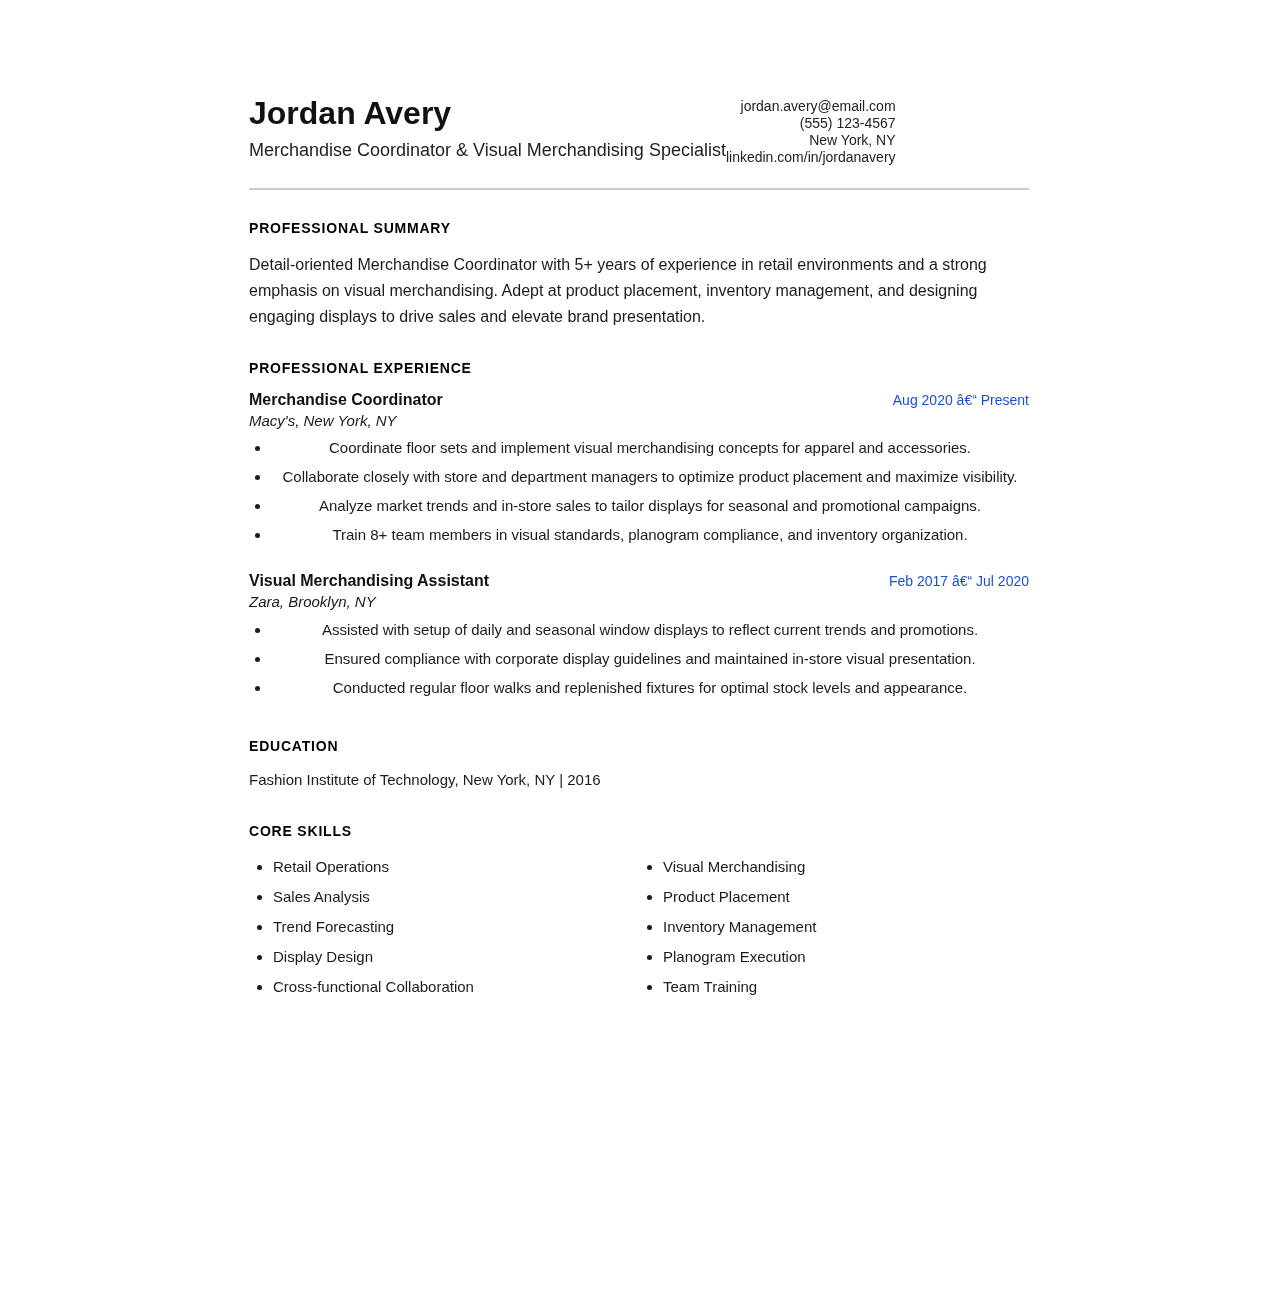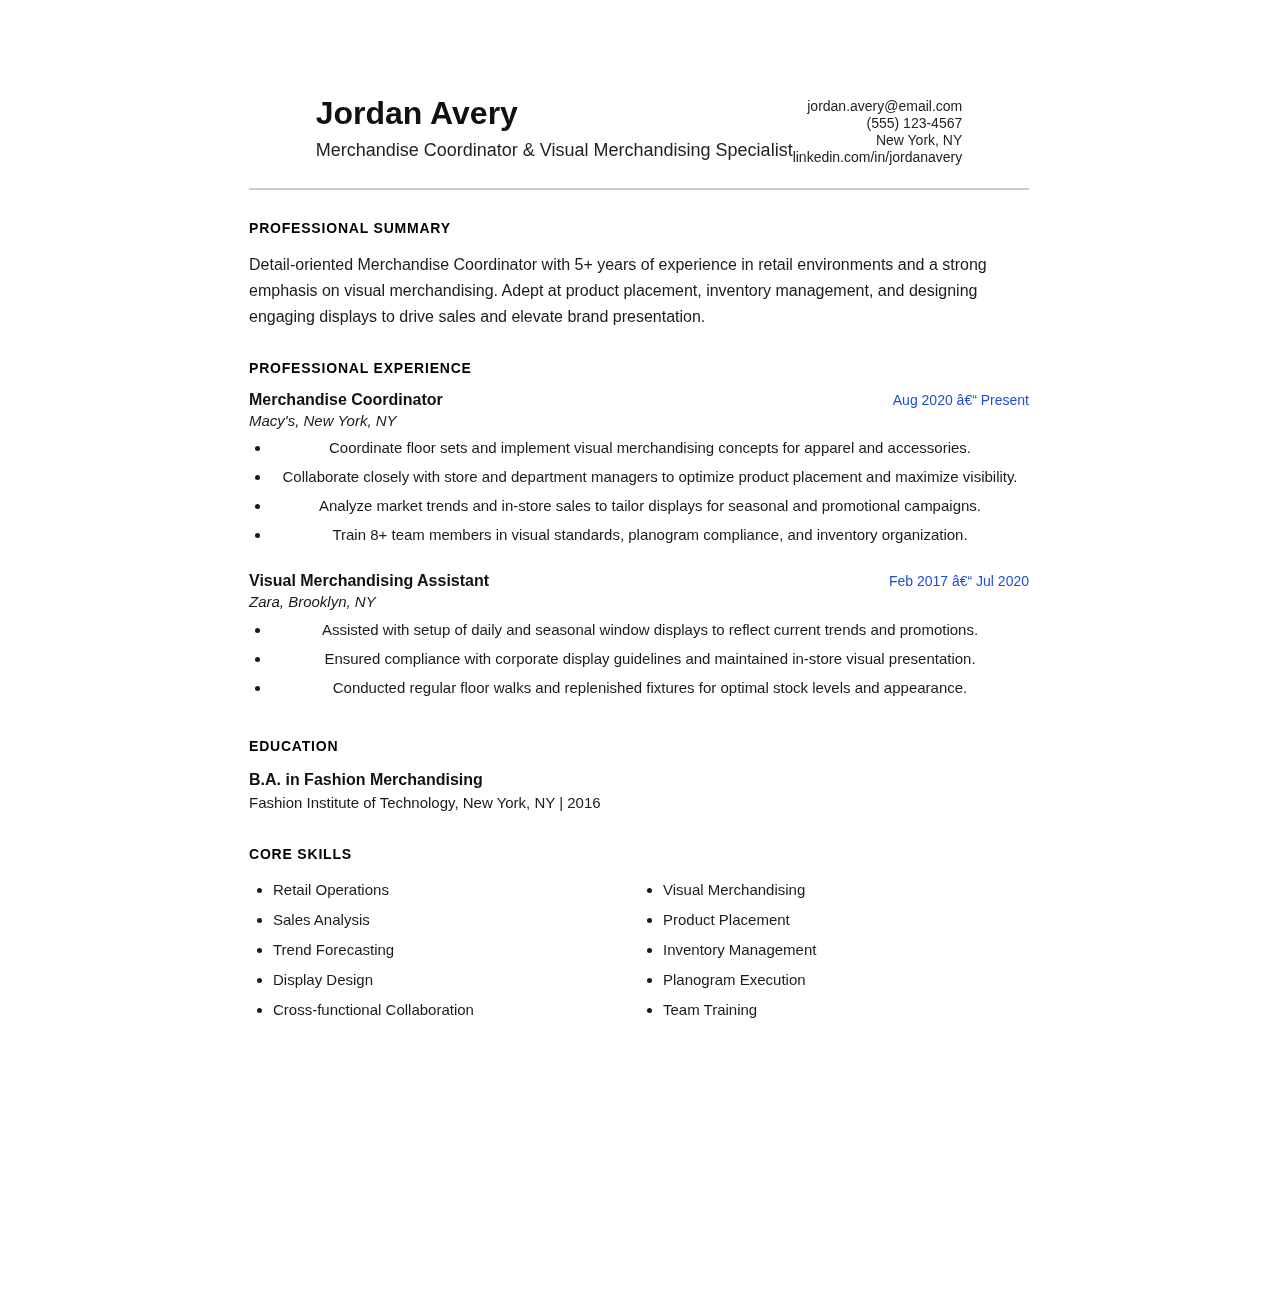--- a/index.html
+++ b/index.html
@@ -16,21 +16,21 @@
   }
   .page {
     width: 780px;
     margin: 0 auto;
     padding-top: 94px;
   }
 
   
   .header {
     display: flex;
-    justify-content: center;
+    justify-content: flex-start;
     align-items: flex-start;
   }
   .name {
     font-size: 32px;
     font-weight: bold;
     margin: 0;
     color: #111111;
     line-height: 1.2;
   }
   .subtitle {
@@ -196,21 +196,20 @@
       <ul class="bullets">
         <li>Assisted with setup of daily and seasonal window displays to reflect current trends and promotions.</li>
         <li>Ensured compliance with corporate display guidelines and maintained in-store visual presentation.</li>
         <li>Conducted regular floor walks and replenished fixtures for optimal stock levels and appearance.</li>
       </ul>
     </div>
   </section>
 
   <section class="section-education">
     <h2 class="section-heading">EDUCATION</h2>
-    <h3 class="degree">B.A. in Fashion Merchandising</h3>
     <p class="school">Fashion Institute of Technology, New York, NY | 2016</p>
   </section>
 
   <section class="section-skills">
     <h2 class="section-heading">CORE SKILLS</h2>
     <div class="skills-grid">
       <ul>
         <li>Retail Operations</li>
         <li>Sales Analysis</li>
         <li>Trend Forecasting</li>

